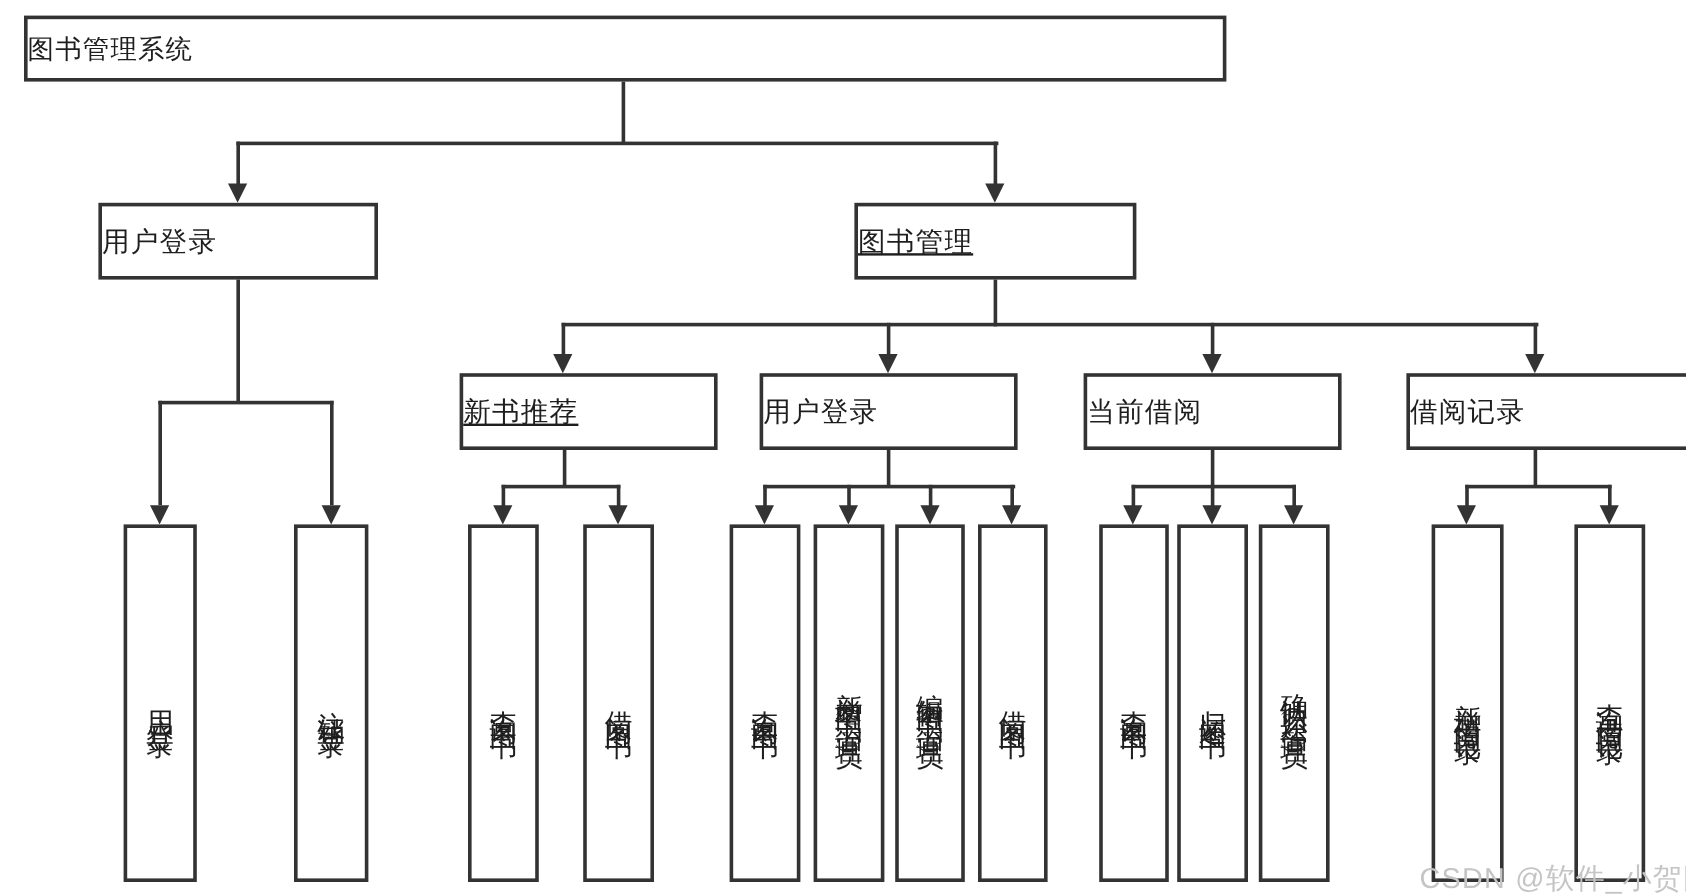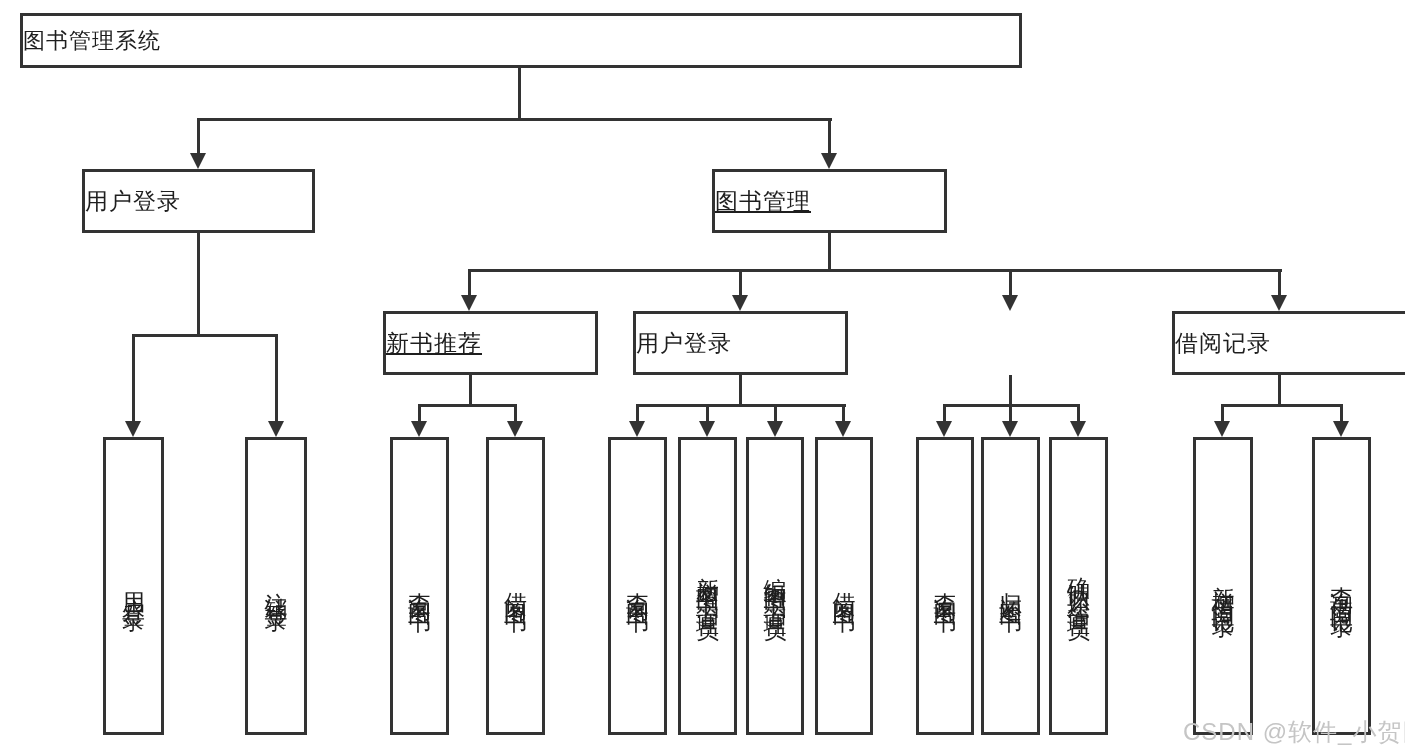--- a/index.html
+++ b/index.html
@@ -89,20 +89,23 @@
   <div class="arrowhead" style="left:1002px;top:295px;"></div>
   <div class="vline" style="left:1278px;top:269px;height:27px;"></div>
   <div class="arrowhead" style="left:1271px;top:295px;"></div>
 
   <div class="box hbox" style="left:383px;top:311px;width:215px;height:64px;text-decoration:underline;">
     <span>新书推荐</span>
   </div>
   <div class="box hbox" style="left:633px;top:311px;width:215px;height:64px;">
     <span>用户登录</span>
   </div>
+  <div class="box hbox" style="left:903px;top:311px;width:215px;height:64px;">
+    <span>当前借阅</span>
+  </div>
   <div class="box hbox" style="left:1172px;top:311px;width:247px;height:64px;">
     <span>借阅记录</span>
   </div>
 
   <div class="vline" style="left:469px;top:375px;height:31px;"></div>
   <div class="hline" style="left:418px;top:404px;width:99px;"></div>
   <div class="vline" style="left:418px;top:404px;height:19px;"></div>
   <div class="arrowhead" style="left:411px;top:421px;"></div>
   <div class="vline" style="left:514px;top:404px;height:19px;"></div>
   <div class="arrowhead" style="left:507px;top:421px;"></div>

